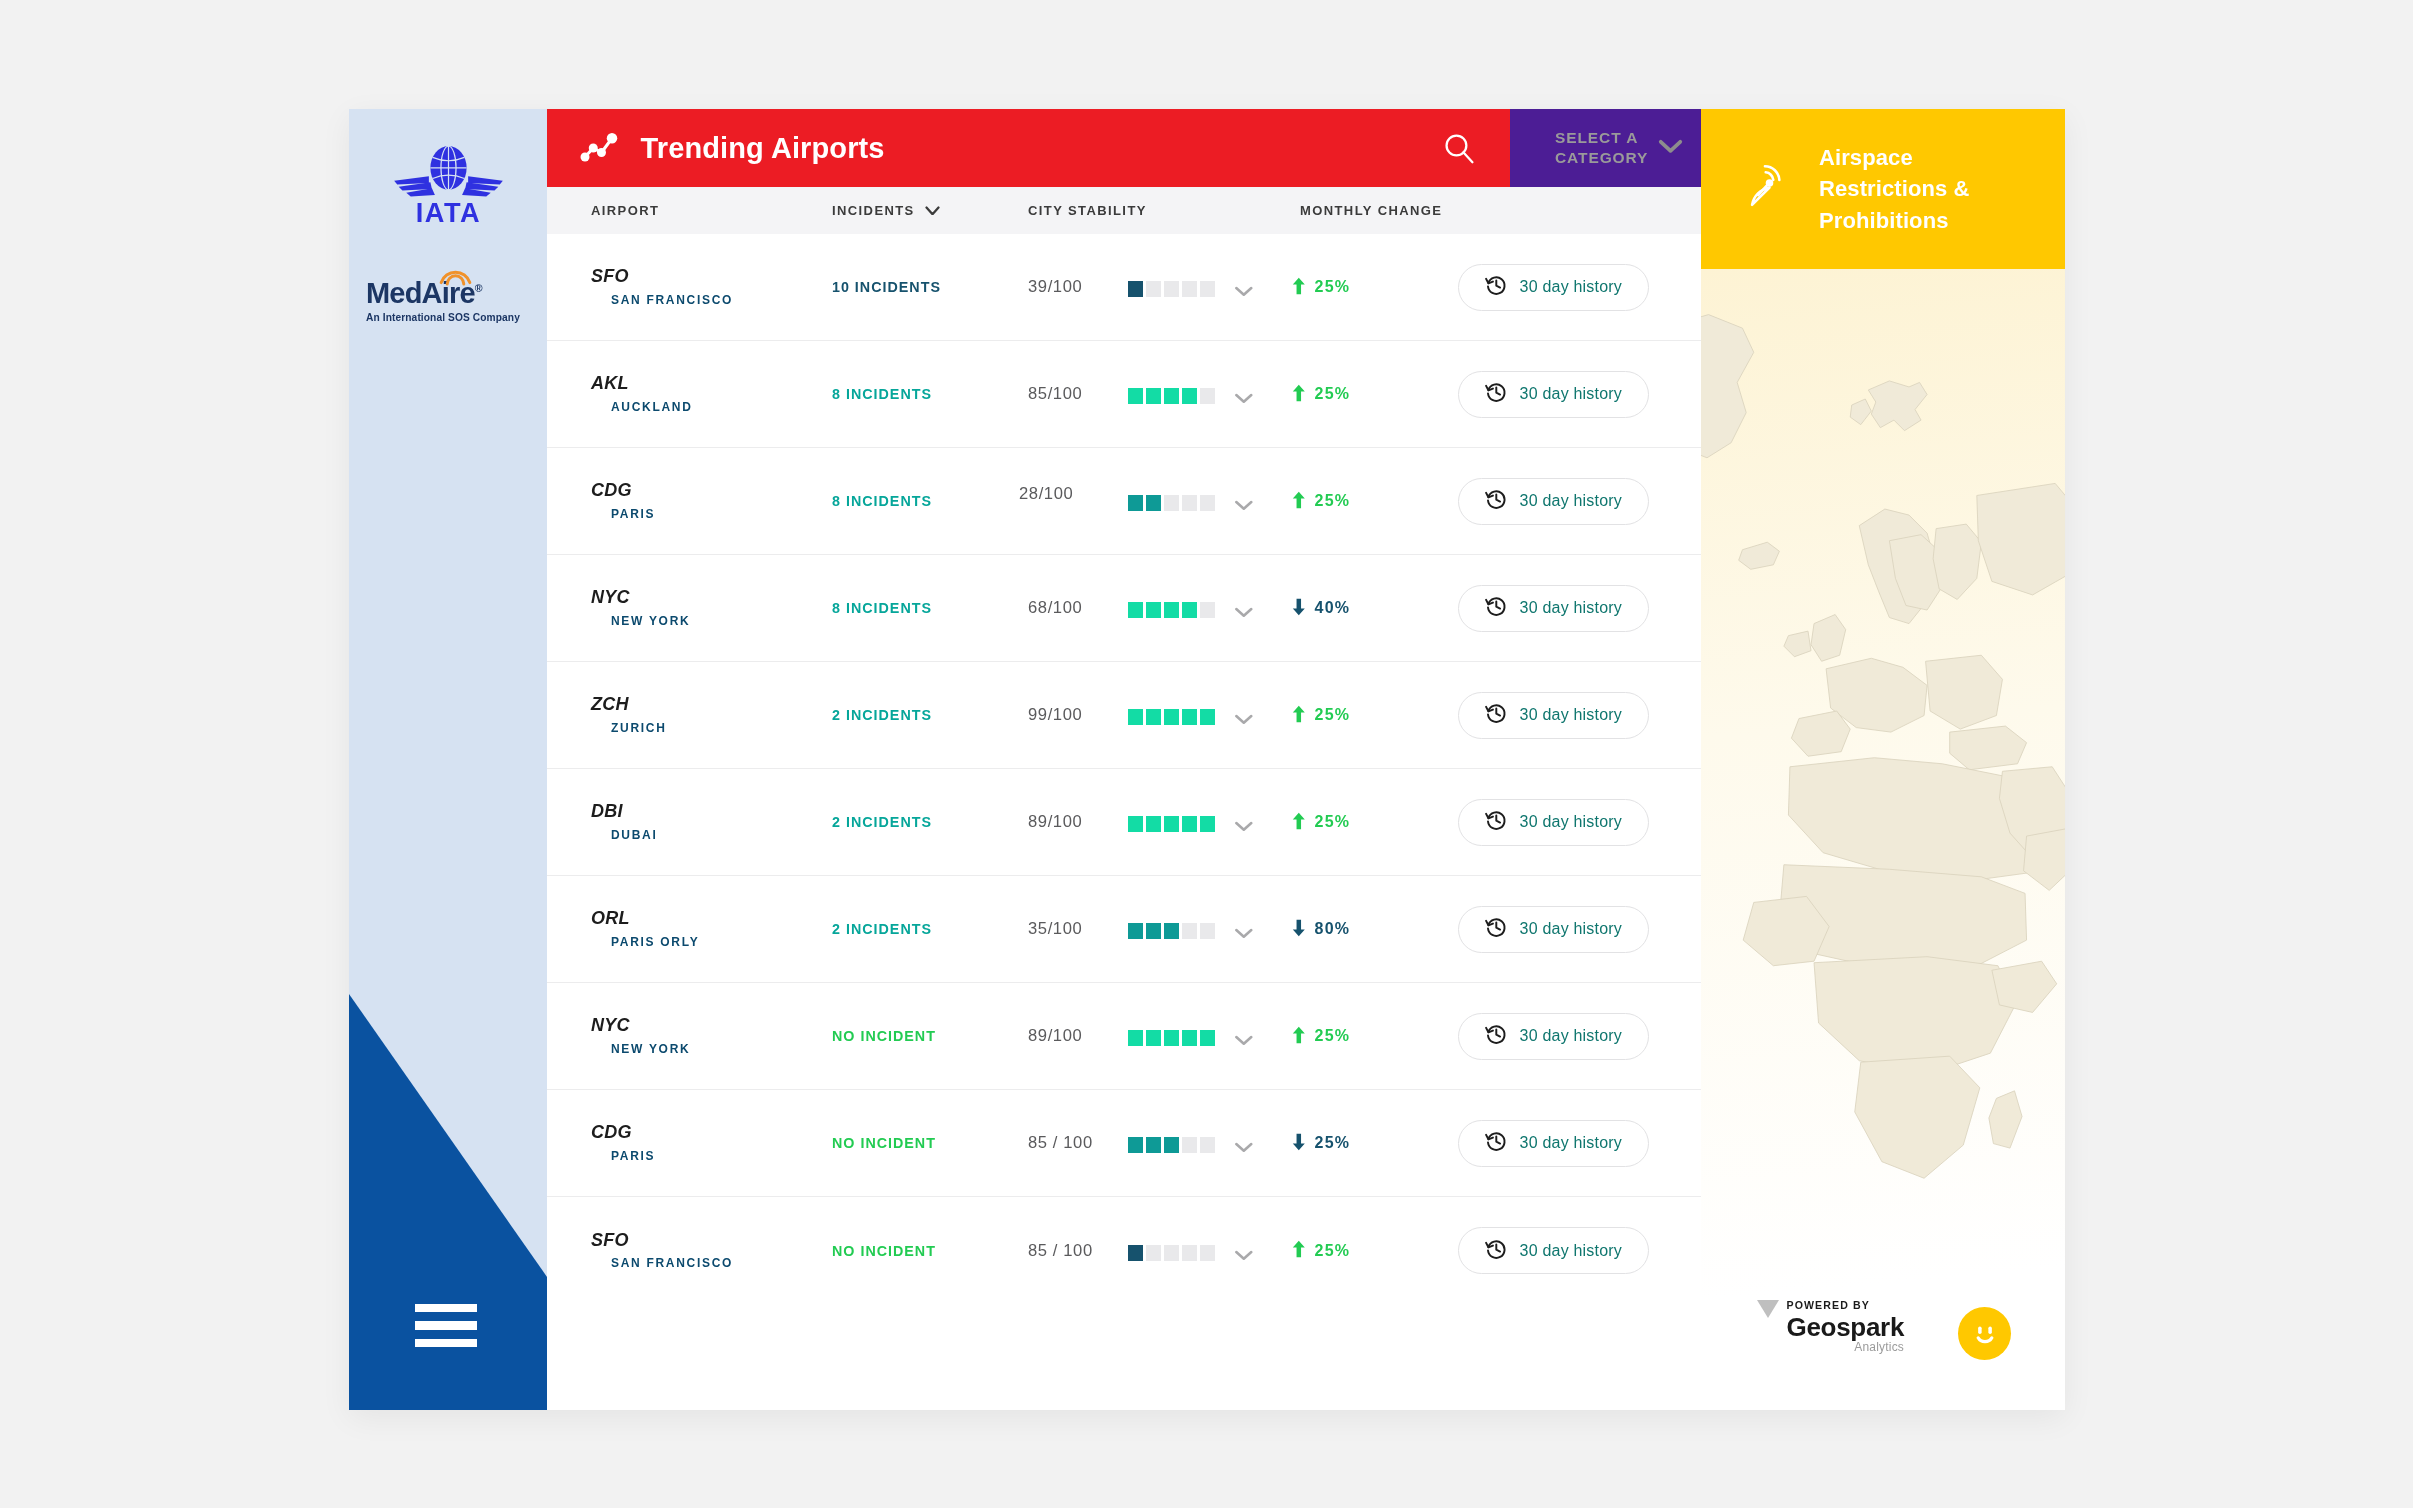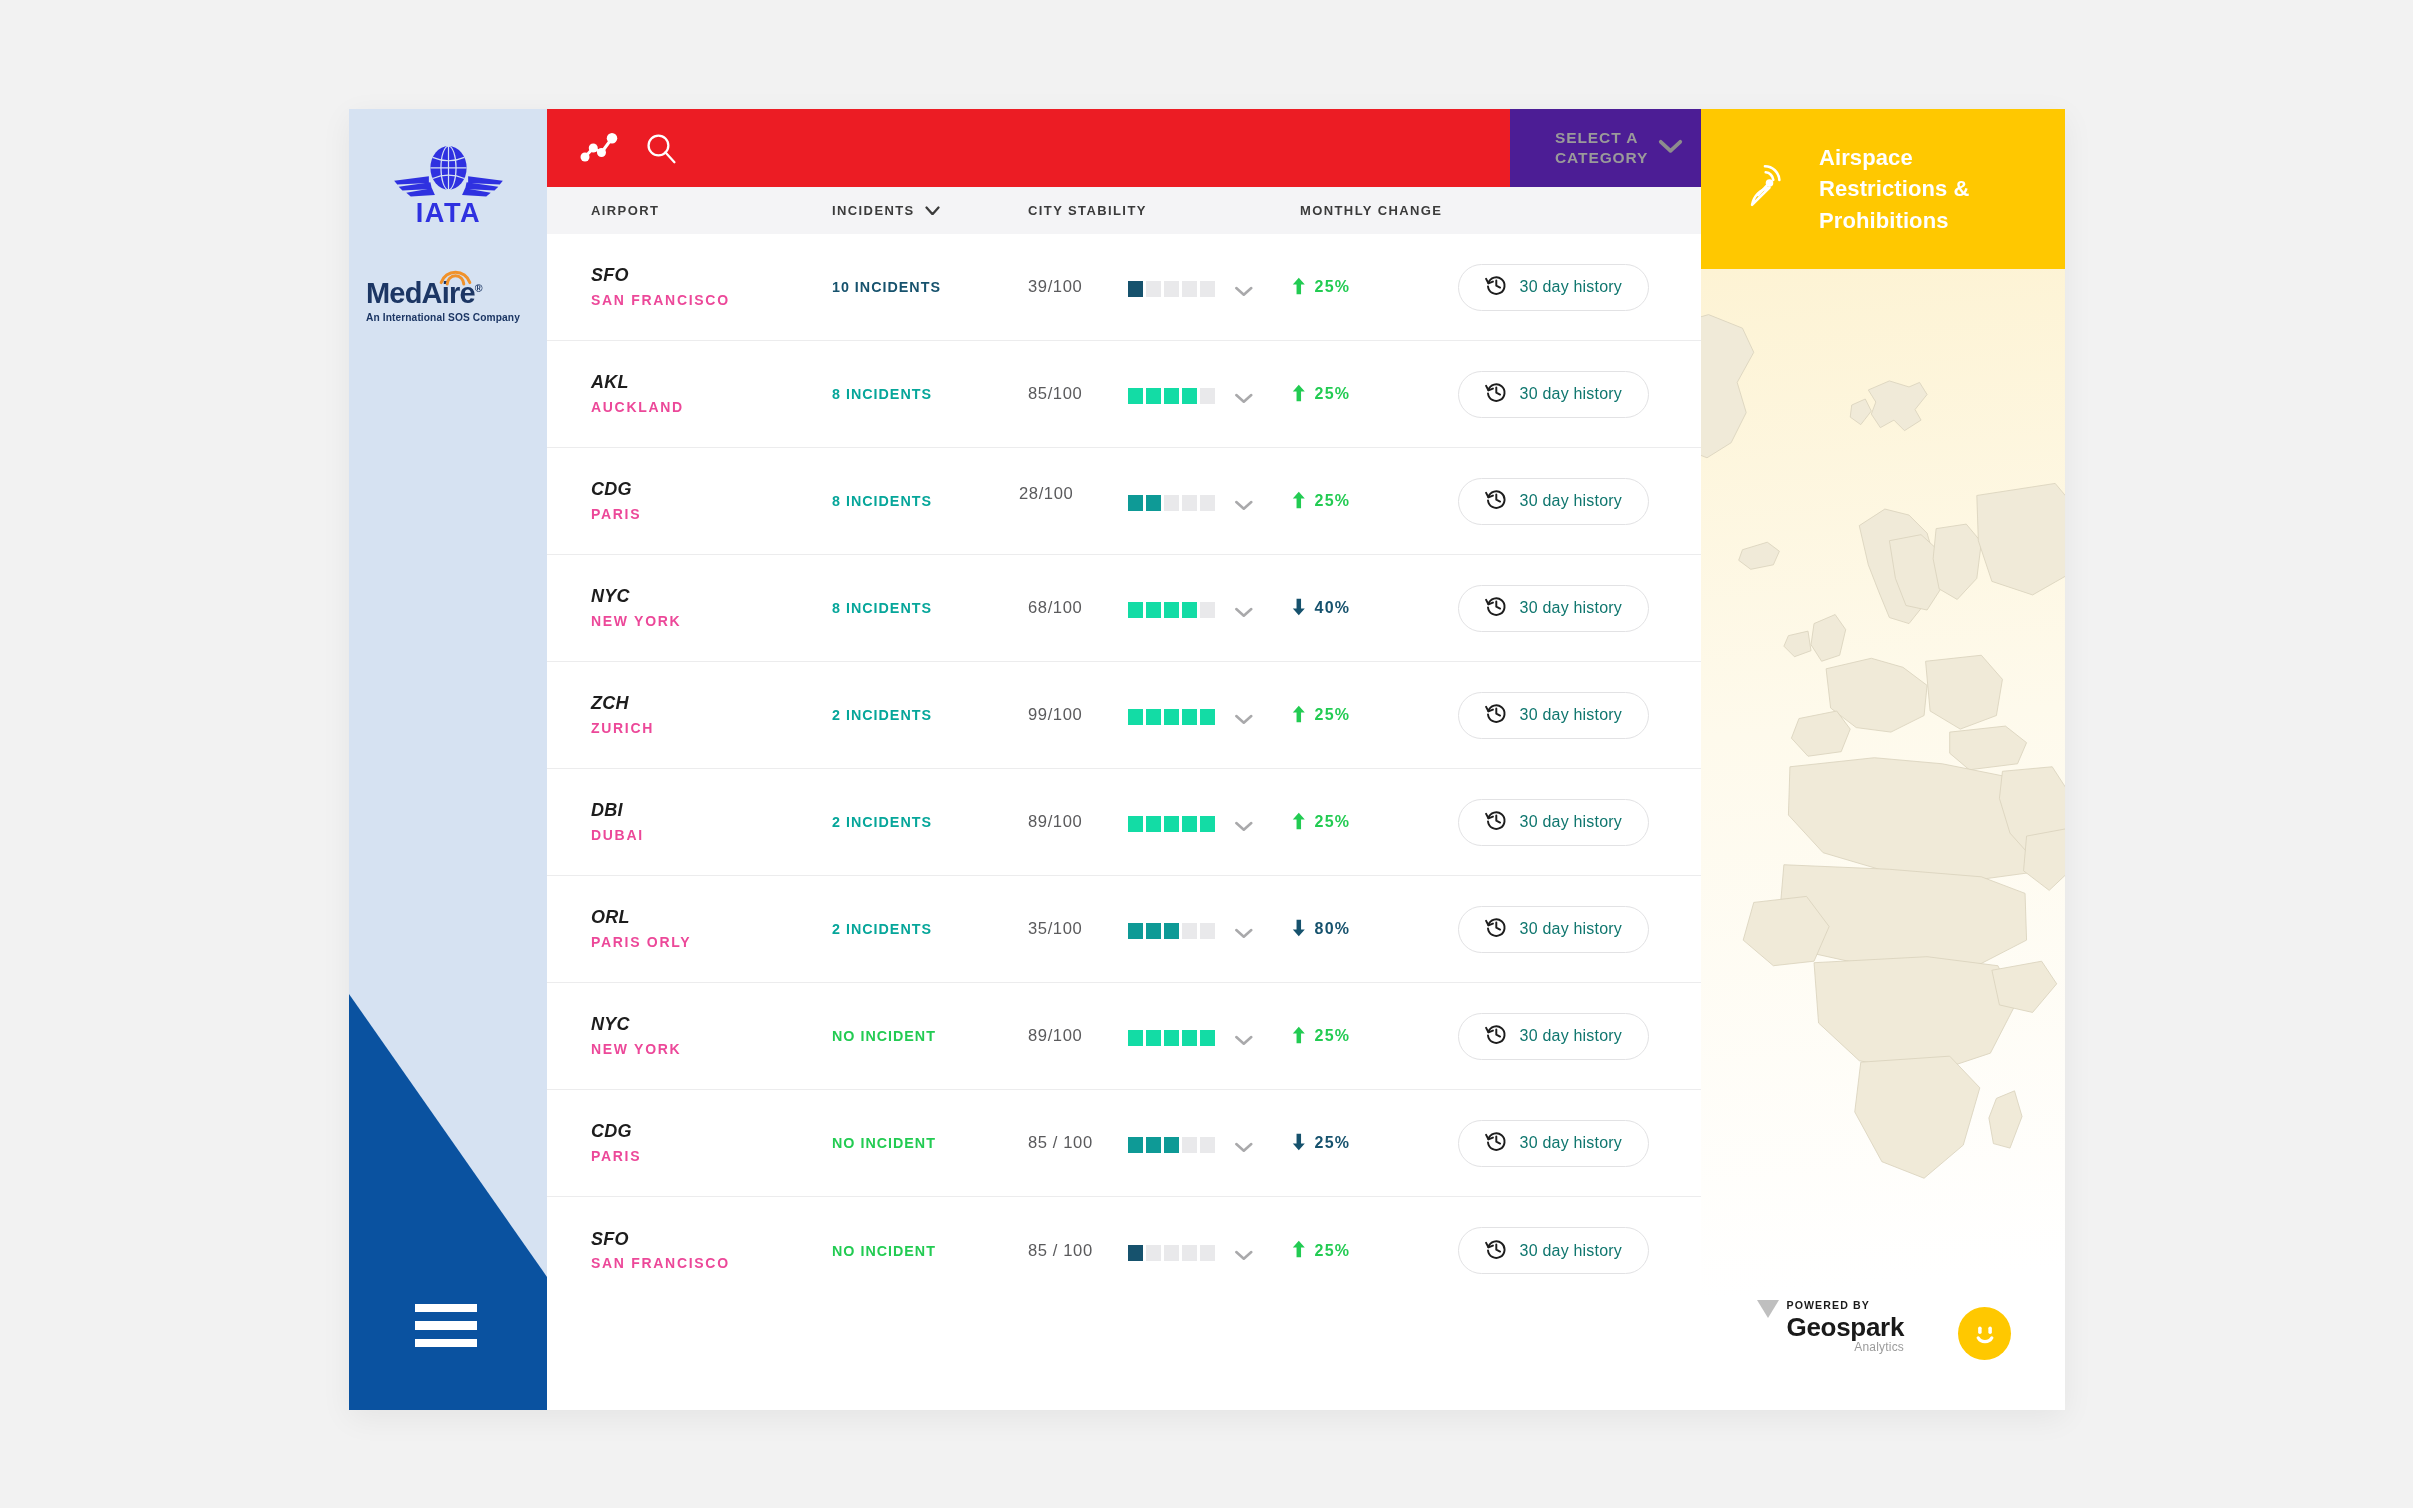--- a/index.html
+++ b/index.html
@@ -167,24 +167,25 @@
   .airport-code {
     font-size: 18px;
     font-weight: 700;
     color: #1d1d1d;
     letter-spacing: 0.3px;
     line-height: 1.1;
     font-style: italic;
   }
   .airport-city {
     margin-top: 5.3px;
-    font-size: 14px;
-    font-weight: 700;
-    color: #ec4899;
+    font-size: 12px;
+    font-weight: 700;
+    color: #0c4a6e;
     letter-spacing: 1.7px;
+    margin-left: 20px;
   }
 
   .cell-incidents { flex: 0 0 196px; }
   .incident-label {
     font-size: 14.3px;
     font-weight: 700;
     letter-spacing: 1px;
   }
 
   .cell-stability {
@@ -366,20 +367,21 @@
         <div class="topbar-title">
           <span class="trend-icon">
             <svg width="39" height="33" viewBox="0 0 52 44">
               <polyline points="8,36 19,24 30,30 44,11" stroke="#ffffff" stroke-width="4" fill="none" stroke-linecap="round" stroke-linejoin="round"></polyline>
               <circle cx="8" cy="36" r="6" fill="#ffffff"></circle>
               <circle cx="19" cy="24" r="6" fill="#ffffff"></circle>
               <circle cx="30" cy="30" r="6" fill="#ffffff"></circle>
               <circle cx="44" cy="11" r="7" fill="#ffffff"></circle>
             </svg>
           </span>
+          <h1>Trending Airports</h1>
           <span class="search-btn">
             <svg width="35" height="35" viewBox="0 0 46 46">
               <circle cx="19" cy="19" r="13" stroke="#ffffff" stroke-width="3" fill="none"></circle>
               <line x1="28" y1="28" x2="40" y2="41" stroke="#ffffff" stroke-width="3" stroke-linecap="round"></line>
             </svg>
           </span>
         </div>
 
         <div class="category-select">
           <span class="label">SELECT A CATEGORY</span>

